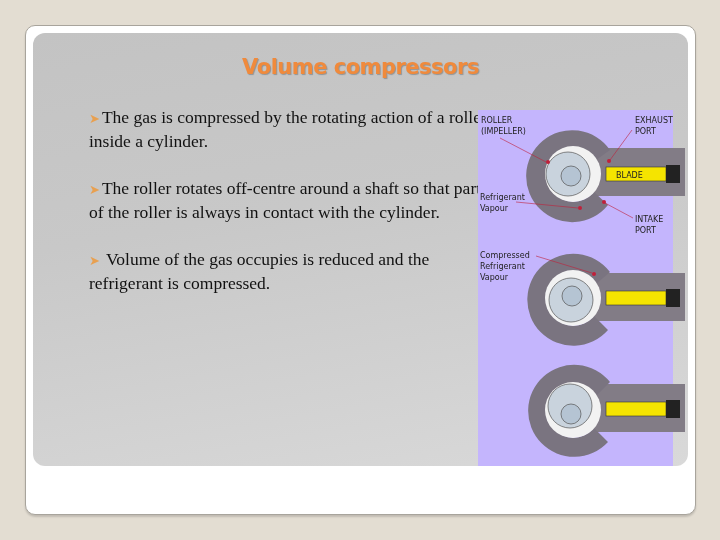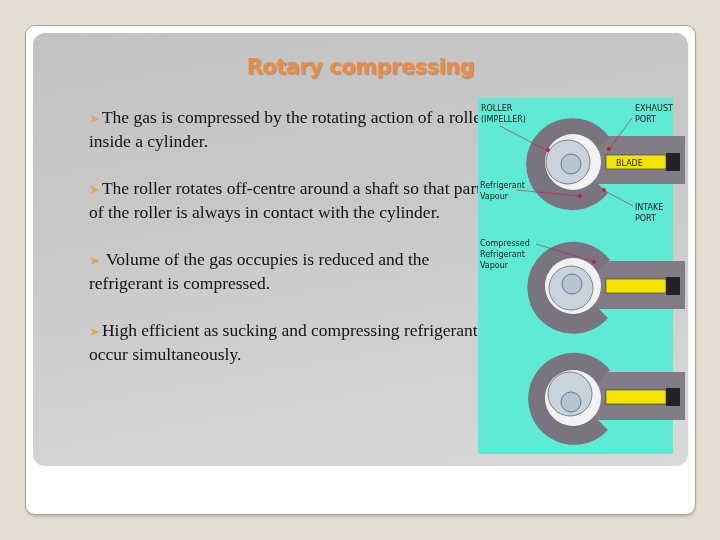--- a/index.html
+++ b/index.html
@@ -3,35 +3,34 @@
 <meta charset="utf-8">
 <style>
   html,body{margin:0;padding:0;}
   body{width:720px;height:540px;background:#e3ddd2;position:relative;overflow:hidden;font-family:"Liberation Serif",serif;}
   .card{position:absolute;left:25px;top:25px;width:669px;height:488px;background:#fff;border:1px solid #a8a49c;border-radius:10px;box-shadow:0 2px 2px rgba(0,0,0,0.15);}
   .panel{position:absolute;left:33px;top:33px;width:655px;height:433px;border-radius:12px;background:linear-gradient(170deg,#c3c3c3 0%,#c8c8c8 40%,#d9d9d9 100%);overflow:hidden;}
   .title{position:absolute;left:0;top:22px;width:100%;text-align:center;font-family:"DejaVu Sans",sans-serif;font-weight:bold;font-size:21px;color:#f08a3c;letter-spacing:-0.5px;text-shadow:1px 1px 1px rgba(0,0,0,0.25);}
   .bullets{position:absolute;left:29px;top:73px;width:430px;}
   .bullet{font-size:17.5px;line-height:22px;color:#111;margin-bottom:25px;margin-left:27px;}
   .bullet .arrow{color:#e8a050;font-size:13px;margin-right:2px;font-family:"DejaVu Sans",sans-serif;}
-  .figure{position:absolute;left:478px;top:98px;width:195px;height:356px;background:#5eead4;}
+  .figure{position:absolute;left:478px;top:110px;width:195px;height:356px;background:#c4b5fd;}
   .figure svg{display:block;}
   .lbl{font-family:"DejaVu Sans",sans-serif;font-size:8px;fill:#222;}
 </style>
 </head>
 <body>
 
 <div class="card"></div>
 <div class="panel">
-  <div class="title">Rotary compressing</div>
+  <div class="title">Volume compressors</div>
   <div class="bullets">
     <div class="bullet"><span class="arrow">➤</span><span>The gas is compressed by the rotating action of a roller inside a cylinder.</span></div>
     <div class="bullet"><span class="arrow">➤</span><span>The roller rotates  off-centre around a shaft so that part of the roller is always in contact with the cylinder.</span></div>
     <div class="bullet"><span class="arrow">➤</span><span> Volume of the gas occupies is reduced and the refrigerant is compressed.</span></div>
-    <div class="bullet"><span class="arrow">➤</span><span>High efficient  as  sucking and compressing refrigerant occur simultaneously.</span></div>
   </div>
 </div>
 
 <div class="figure">
   <svg width="207" height="356" viewBox="0 0 207 356">
 
     <g>
       <rect x="115" y="38" width="92" height="48" fill="#827c86"></rect>
       <path d="M 132 40 A 46 46 0 1 0 130 95 L 116 82 A 27 27 0 1 1 118 50 Z" fill="#7a7480"></path>
       <circle cx="95" cy="64" r="28" fill="#f2f2f2"></circle>

